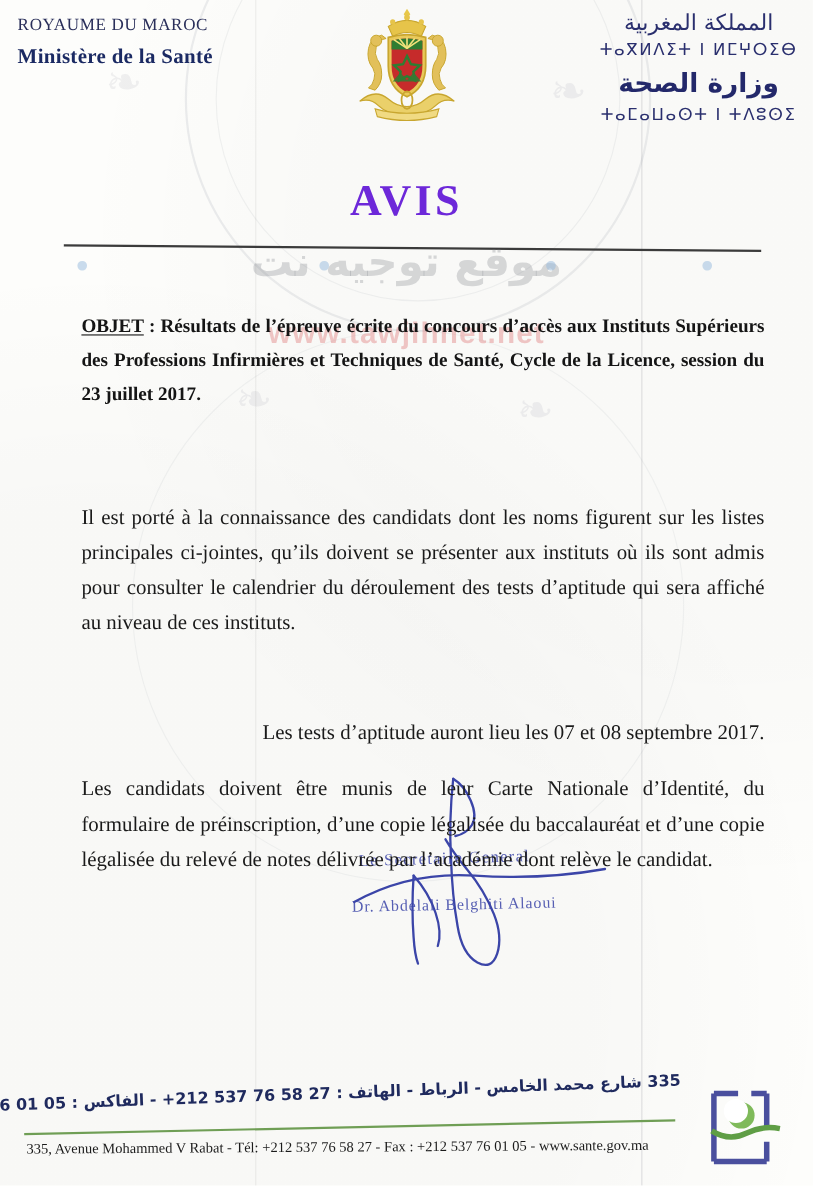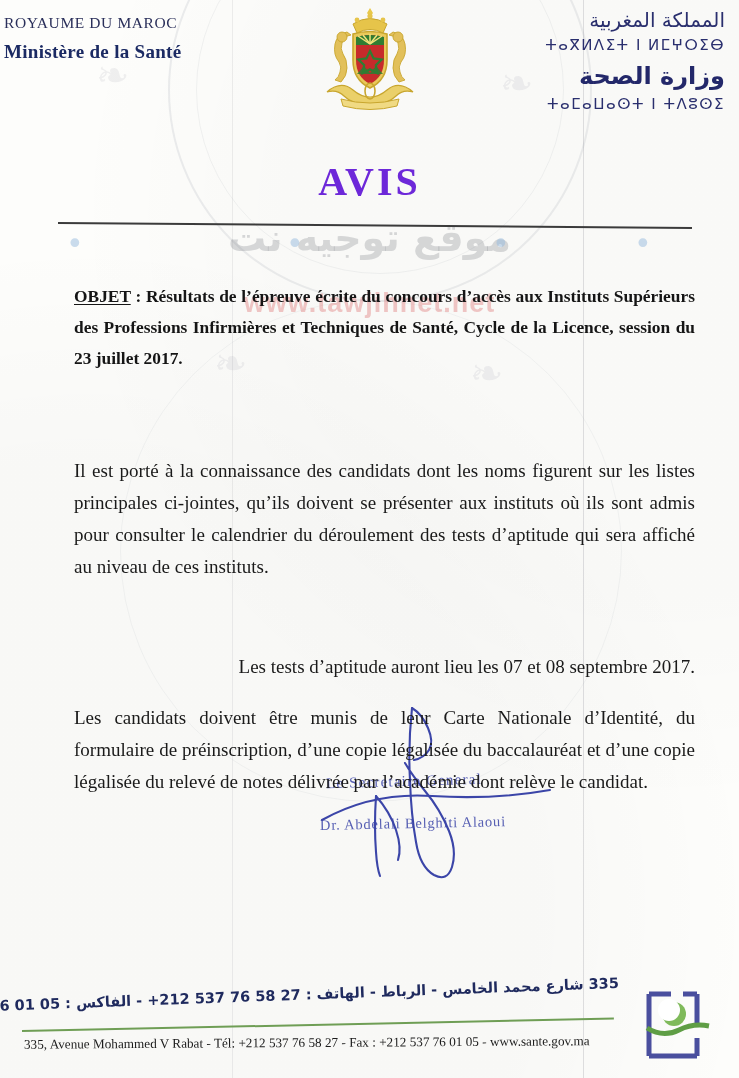--- a/index.html
+++ b/index.html
@@ -118,21 +118,21 @@
   }
 
   
   .header {
     position: absolute;
     top: 0; left: 0; right: 0;
     height: 128px;
   }
   .hdr-fr {
     position: absolute;
-    left: 4px;
+    left: 16px;
     top: 14px;
     color: #1b2a63;
   }
   .hdr-fr .l1 {
     font-family: "Liberation Serif", serif;
     font-size: 15.5px;
     letter-spacing: 0.6px;
     color: #2a2f5a;
   }
   .hdr-fr .l2 {
@@ -140,21 +140,21 @@
     font-weight: bold;
     font-size: 19px;
     margin-top: 9px;
     color: #1b2a63;
     letter-spacing: 0.3px;
   }
   .hdr-ar {
     position: absolute;
     right: 14px;
     top: 8px;
-    text-align: right;
+    text-align: center;
     color: #2a2f6e;
     direction: rtl;
   }
   .hdr-ar .ar1 {
     font-family: "DejaVu Sans", sans-serif;
     font-size: 20px;
     letter-spacing: 0.5px;
     color: #2a2f6e;
   }
   .hdr-ar .tf1,

